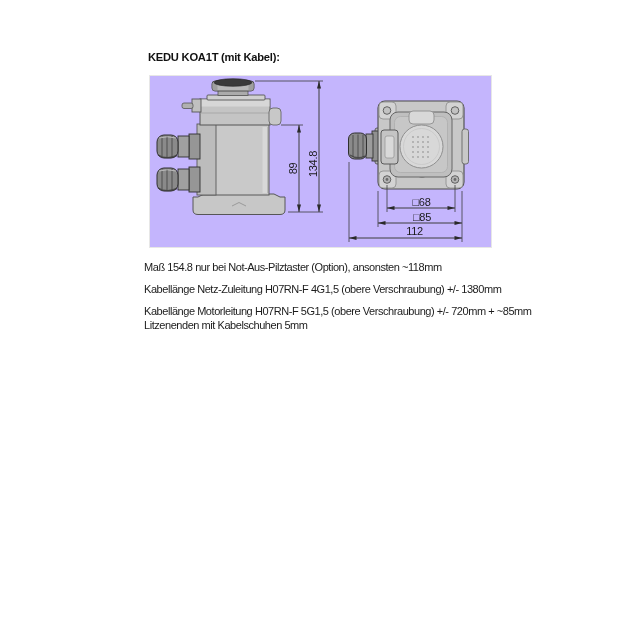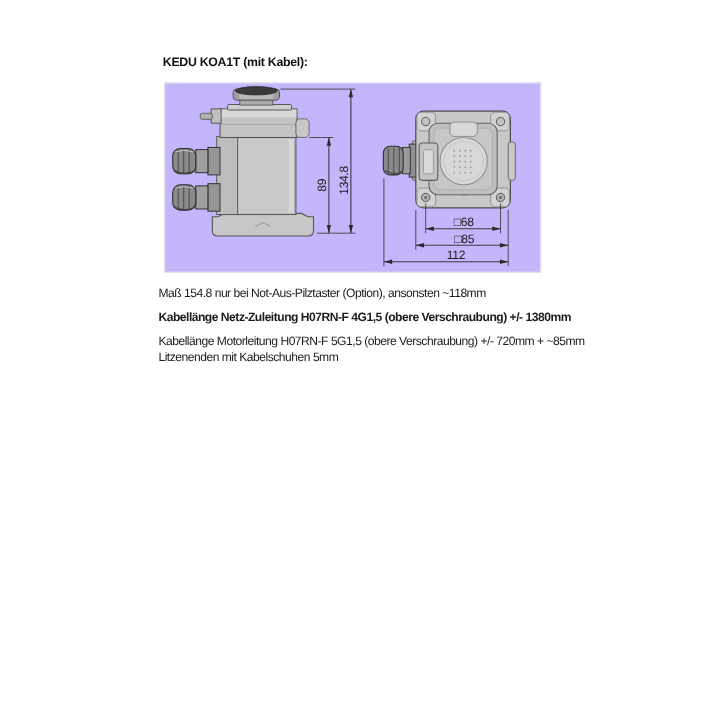--- a/index.html
+++ b/index.html
@@ -5,21 +5,21 @@
   html,body{margin:0;padding:0;background:#ffffff;}
   .page{position:relative;width:564px;height:640px;background:#ffffff;overflow:hidden;
         font-family:"Liberation Sans", sans-serif;}
   .doc-title{position:absolute;left:148px;top:51px;font-size:11.2px;font-weight:700;
         color:#111;letter-spacing:-0.25px;white-space:nowrap;}
   .diagram-panel{position:absolute;left:149px;top:75px;width:343px;height:173px;
         background:#c4b5fd;border:1px solid #e7e7e6;box-sizing:border-box;}
   .diagram-panel svg{position:absolute;left:0;top:0;width:341px;height:171px;}
   .note{position:absolute;left:144px;width:392px;font-size:11px;color:#1c1c1c;
         letter-spacing:-0.45px;line-height:13.8px;}
-  .note-1{top:261px;} .note-2{top:283px;font-weight:bold;} .note-3{top:305px;}
+  .note-1{top:261px;} .note-2{top:283px;} .note-3{top:305px;}
   svg text{font-family:"Liberation Sans","DejaVu Sans",sans-serif;font-size:11px;
         fill:#1b1b1b;letter-spacing:-0.3px;}
 </style>
 </head>
 <body>
 
 <div class="page">
 
   <div class="doc-title">KEDU KOA1T (mit Kabel):</div>
 

